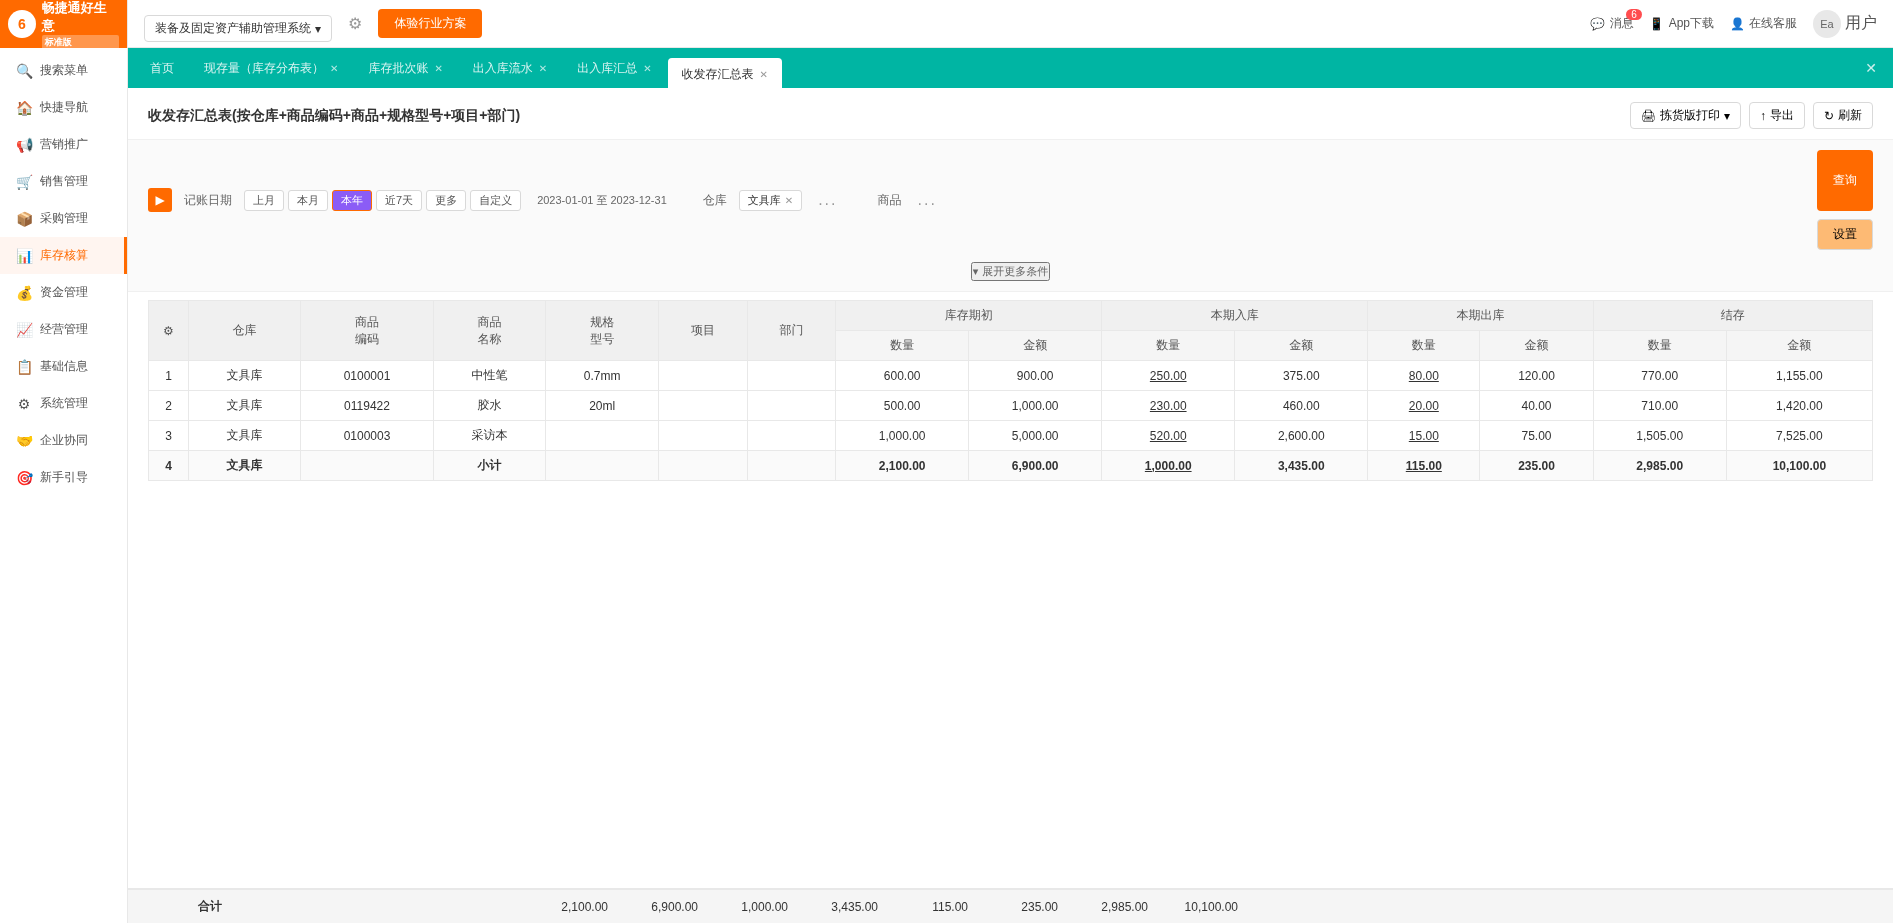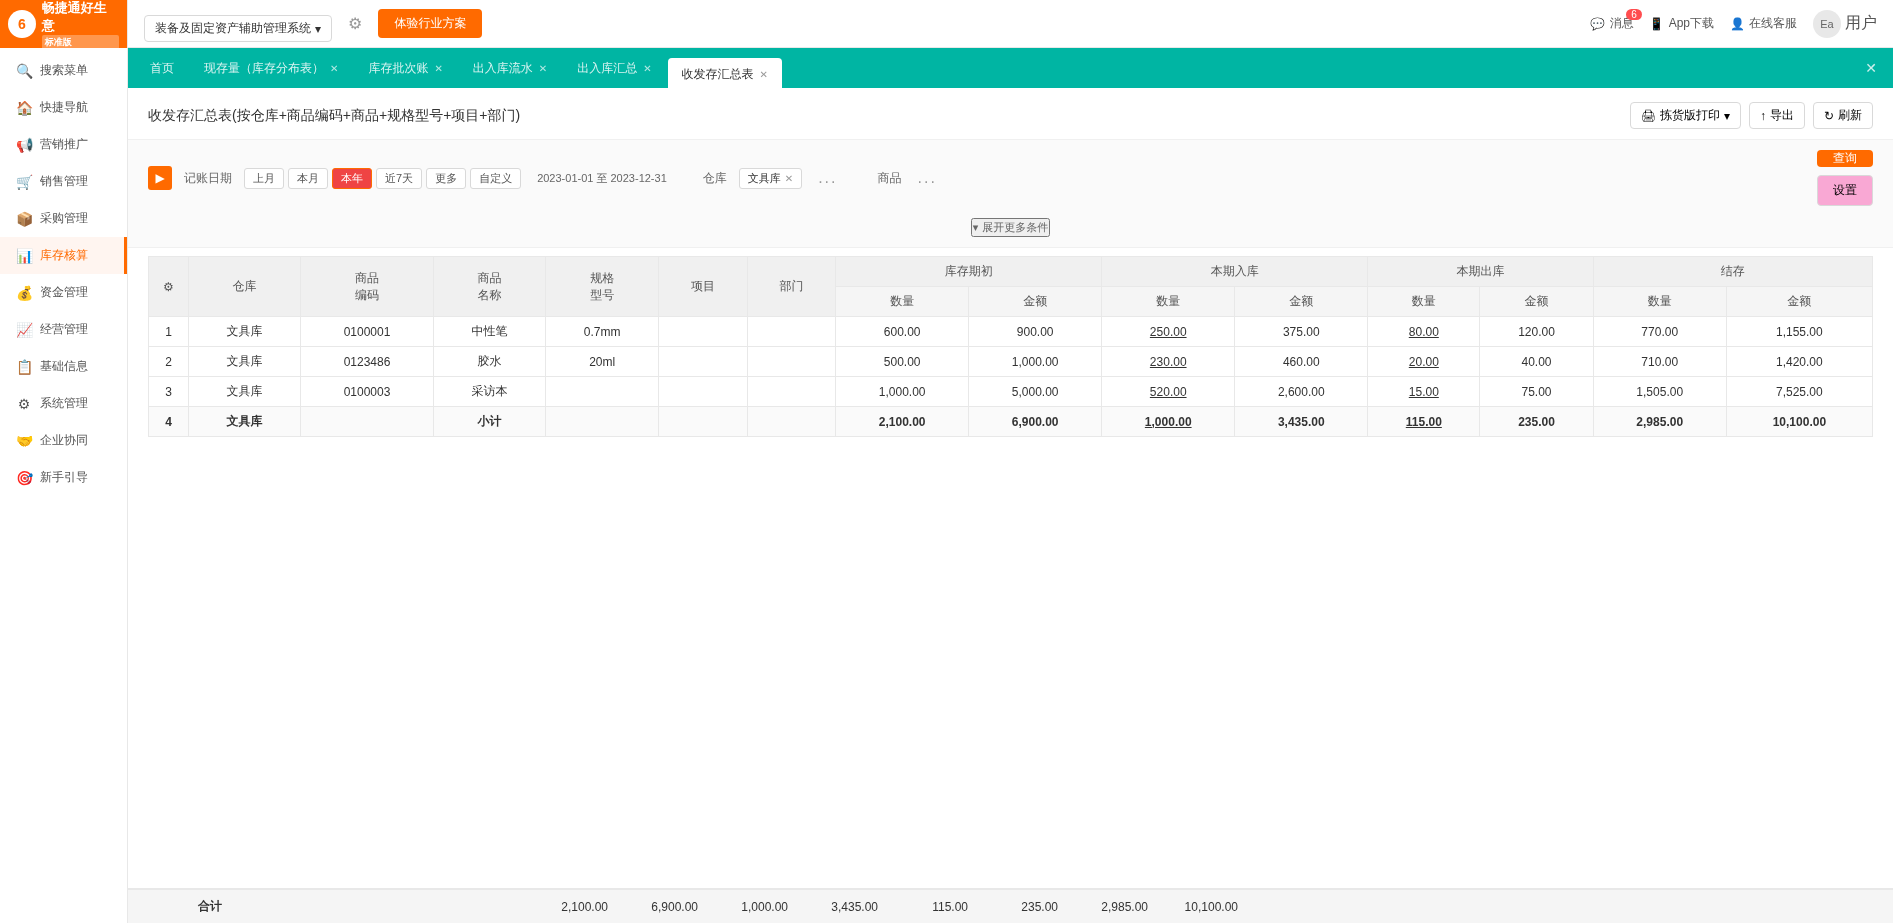--- a/index.html
+++ b/index.html
@@ -33,33 +33,33 @@
     .tab-item.active { background: #fff; color: #333; border-radius: 4px 4px 0 0; margin-top: 12px; }
     .tab-close { font-size: 10px; color: rgba(255,255,255,0.7); cursor: pointer; }
     .tab-item.active .tab-close { color: #999; }
     .tab-close-main { margin-left: auto; color: rgba(255,255,255,0.8); cursor: pointer; font-size: 14px; padding: 0 8px; }
 
     
     .page-content { flex: 1; background: #fff; overflow: auto; padding: 0; display: flex; flex-direction: column; }
 
     
     .page-header { padding: 14px 20px 10px; border-bottom: 1px solid #f0f0f0; display: flex; align-items: center; justify-content: space-between; }
-    .page-title { font-size: 14px; font-weight: normal; color: #333; }
+    .page-title { font-size: 14px; font-weight: bold; color: #333; }
     .page-header-actions { display: flex; gap: 8px; align-items: center; }
     .btn-print { border: 1px solid #d9d9d9; background: #fff; border-radius: 4px; padding: 4px 10px; cursor: pointer; font-size: 12px; display: flex; align-items: center; gap: 4px; }
     .btn-export { border: 1px solid #d9d9d9; background: #fff; border-radius: 4px; padding: 4px 10px; cursor: pointer; font-size: 12px; display: flex; align-items: center; gap: 4px; }
     .btn-refresh { border: 1px solid #d9d9d9; background: #fff; border-radius: 4px; padding: 4px 10px; cursor: pointer; font-size: 12px; display: flex; align-items: center; gap: 4px; }
 
     
     .filter-area { padding: 10px 20px; background: #fafafa; border-bottom: 1px solid #f0f0f0; }
     .filter-row { display: flex; align-items: center; gap: 12px; margin-bottom: 8px; }
     .filter-label { color: #666; font-size: 12px; white-space: nowrap; }
     .filter-date-btns { display: flex; gap: 4px; align-items: center; }
     .date-btn { padding: 2px 8px; border: 1px solid #d9d9d9; background: #fff; border-radius: 3px; cursor: pointer; font-size: 11px; color: #555; }
-    .date-btn.active { background: #ef4444; color: #fff; border-color: #ff6a00; }
+    .date-btn.active { background: #8b5cf6; color: #fff; border-color: #ff6a00; }
     .date-range { font-size: 11px; color: #666; margin-left: 4px; }
     .filter-tag { display: flex; align-items: center; gap: 4px; border: 1px solid #d9d9d9; background: #fff; border-radius: 3px; padding: 2px 8px; font-size: 11px; }
     .filter-tag-close { cursor: pointer; color: #999; font-size: 10px; }
     .filter-dots { color: #999; cursor: pointer; font-size: 16px; letter-spacing: 2px; line-height: 1; padding: 0 4px; }
     .expand-btn { display: flex; align-items: center; justify-content: center; gap: 4px; color: #666; font-size: 11px; cursor: pointer; margin-top: 4px; }
 
     
     .filter-toggle { width: 24px; height: 24px; background: #ff6a00; border-radius: 3px; display: flex; align-items: center; justify-content: center; cursor: pointer; color: #fff; font-size: 12px; flex-shrink: 0; }
 
     
@@ -70,22 +70,22 @@
     .data-table thead tr:first-child th { background: #f0f0f0; }
     .data-table tbody tr.subtotal { background: #fafafa; font-weight: bold; }
     .data-table .underline { text-decoration: underline; cursor: pointer; color: #333; }
     .data-table td:first-child { width: 40px; }
 
     
     .table-footer { background: #f5f5f5; border-top: 2px solid #e8e8e8; padding: 8px 20px; display: flex; align-items: center; font-size: 12px; }
     .footer-val { text-align: right; padding: 0 10px; min-width: 90px; }
 
     
-    .btn-query { background: #ff6a00; color: #fff; border: none; border-radius: 4px; padding: 0 16px; cursor: pointer; font-size: 12px; }
-    .btn-settings { border: 1px solid #d9d9d9; background: #f9a8d4; border-radius: 4px; padding: 6px 12px; cursor: pointer; font-size: 12px; margin-top: 4px; width: 100%; }
+    .btn-query { background: #ff6a00; color: #fff; border: none; border-radius: 4px; padding: 22px 16px; cursor: pointer; font-size: 12px; }
+    .btn-settings { border: 1px solid #d9d9d9; background: #fdba74; border-radius: 4px; padding: 6px 12px; cursor: pointer; font-size: 12px; margin-top: 4px; width: 100%; }
 
     
     .user-text { font-size: 16px; color: #555; cursor: pointer; }
   </style>
 </head>
 <body>
 
 <div class="sidebar">
   <div class="sidebar-logo">
     <div class="sidebar-logo-icon">
@@ -312,21 +312,21 @@
       <td class="underline">250.00</td>
       <td>375.00</td>
       <td class="underline">80.00</td>
       <td>120.00</td>
       <td>770.00</td>
       <td>1,155.00</td>
     </tr>
             <tr>
       <td>2</td>
       <td>文具库</td>
-      <td>0123486</td>
+      <td>0119422</td>
       <td style="">胶水</td>
       <td>20ml</td>
       <td></td>
       <td></td>
       <td>500.00</td>
       <td>1,000.00</td>
       <td class="underline">230.00</td>
       <td>460.00</td>
       <td class="underline">20.00</td>
       <td>40.00</td>

